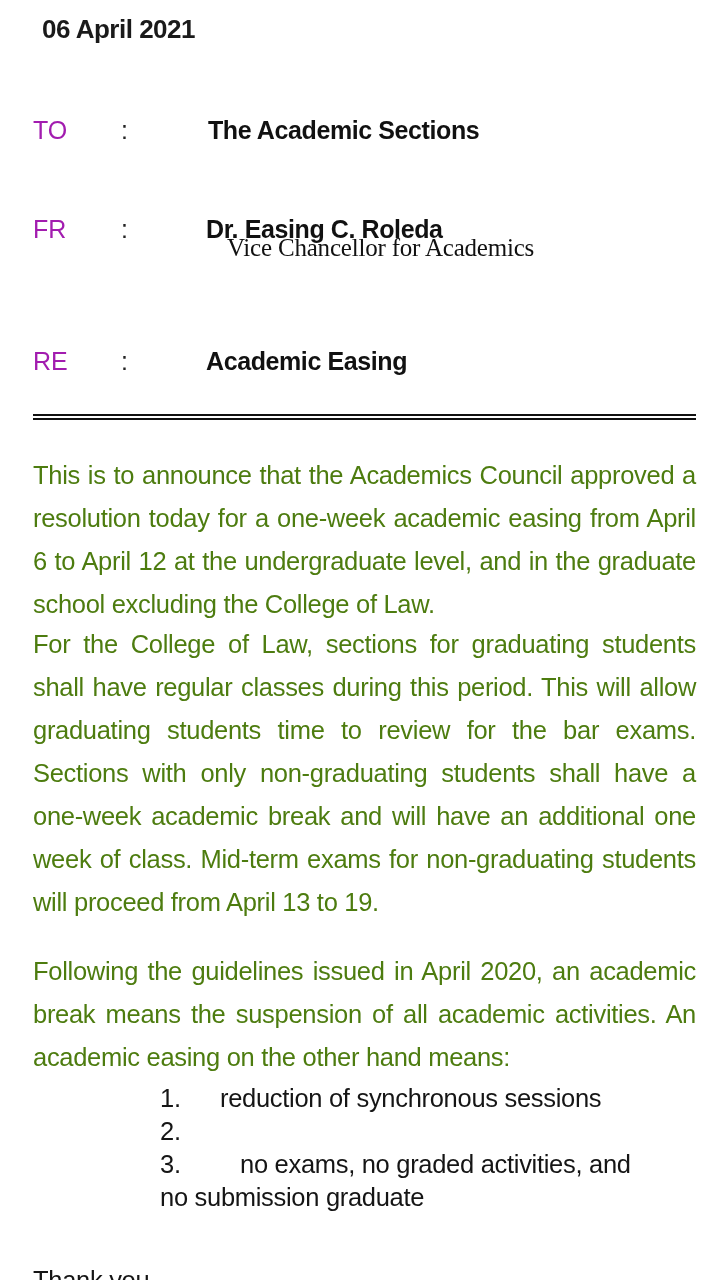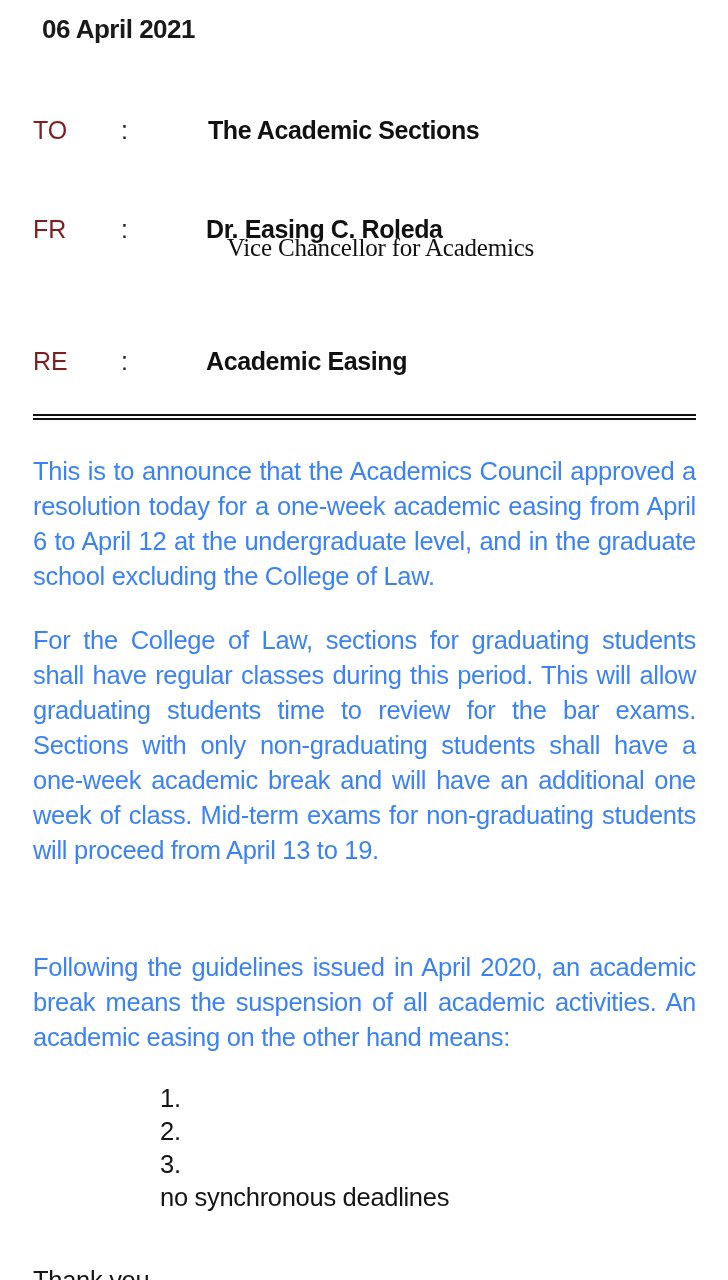--- a/index.html
+++ b/index.html
@@ -8,33 +8,33 @@
     font-family: "Liberation Sans", "DejaVu Sans", sans-serif;
     color: #111111;
   }
   .date {
     position: absolute; left: 22px; top: 14px;
     font-size: 26px; font-weight: bold; letter-spacing: -0.5px;
     color: #1a1a1a;
     margin-left: 20px;
   }
   .hdr-row { position: absolute; left: 33px; font-size: 25px; }
-  .hdr-label { position: absolute; left: 0; top: 0; color: #7f1d1d; }
+  .hdr-label { position: absolute; left: 0; top: 0; color: #a21caf; }
   .hdr-colon { position: absolute; left: 88px; top: 0; color: #222; }
   .hdr-value { position: absolute; left: 173px; top: 0; white-space: nowrap; font-weight: bold; letter-spacing: -0.4px; }
   .hdr-sub { position: absolute; left: 194px; top: 19px; white-space: nowrap; font-weight: normal; letter-spacing: -0.2px; font-family: Liberation Serif, serif; }
   .rule {
     position: absolute; left: 33px; width: 663px;
     border-top: 2px solid #111; border-bottom: 2px solid #111;
     height: 2px; top: 414px;
   }
   .body-text {
     position: absolute; left: 33px; width: 663px;
-    font-size: 25.5px; line-height: 35px; text-align: justify;
-    letter-spacing: -0.3px; color: #3b82f6;
+    font-size: 25.5px; line-height: 43px; text-align: justify;
+    letter-spacing: -0.3px; color: #4d7c0f;
   }
   .p1 { top: 454px; }
   .p2 { top: 623px; }
   .p3 { top: 950px; }
   .list { position: absolute; left: 160px; width: 536px; font-size: 25.5px; line-height: 33px; color: #151515; letter-spacing: -0.3px; }
   .li { position: relative; height: 33px; white-space: nowrap; }
   .li-num { position: absolute; left: 0; }
   .li-text { position: absolute; left: 60px; }
   .li3 .li-text { left: 80px; }
   .li-cont { position: absolute; left: 0; top: 33px; white-space: nowrap; }
@@ -67,24 +67,26 @@
 
   <div class="rule"></div>
 
   <div class="body-text p1">This is to announce that the Academics Council approved a resolution today for a one-week academic easing from April 6 to April 12 at the undergraduate level, and in the graduate school excluding the College of Law.</div>
   <div class="body-text p2">For the College of Law, sections for graduating students shall have regular classes during this period. This will allow graduating students time to review for the bar exams. Sections with only non-graduating students shall have a one-week academic break and will have an additional one week of class. Mid-term exams for non-graduating students will proceed from April 13 to 19.</div>
   <div class="body-text p3">Following the guidelines issued in April 2020, an academic break means the suspension of all academic activities.  An academic easing on the other hand means:</div>
 
   <div class="list" style="top:1082px;">
     <div class="li">
       <span class="li-num">1.</span>
+      <span class="li-text">reduction of synchronous sessions</span>
     </div>
     <div class="li">
       <span class="li-num">2.</span>
     </div>
     <div class="li li3">
       <span class="li-num">3.</span>
-      <span class="li-cont">no synchronous deadlines</span>
+      <span class="li-text">no exams, no graded activities, and</span>
+      <span class="li-cont">no submission graduate</span>
     </div>
   </div>
 
   <div class="thanks">Thank you.</div>
 </div>
 
 </body></html>

